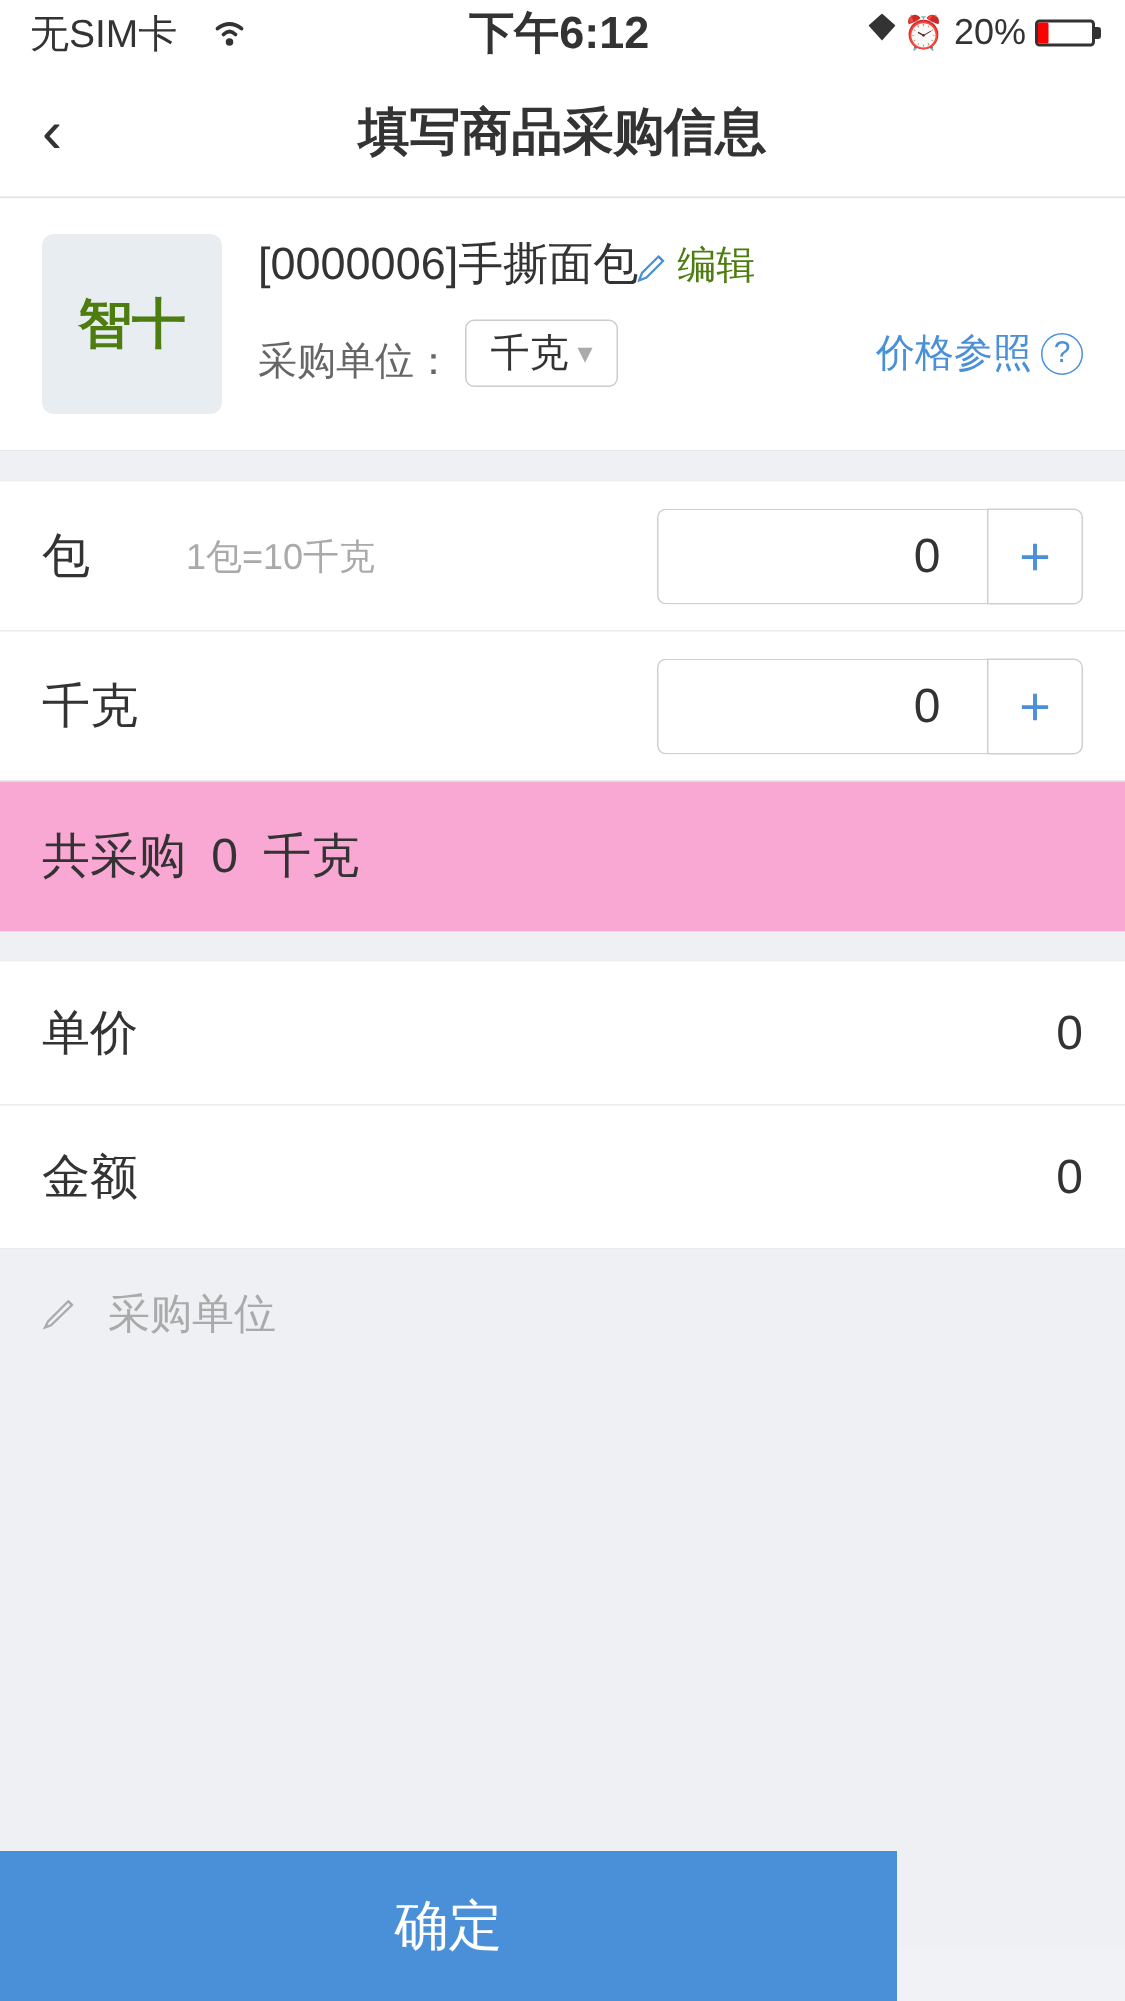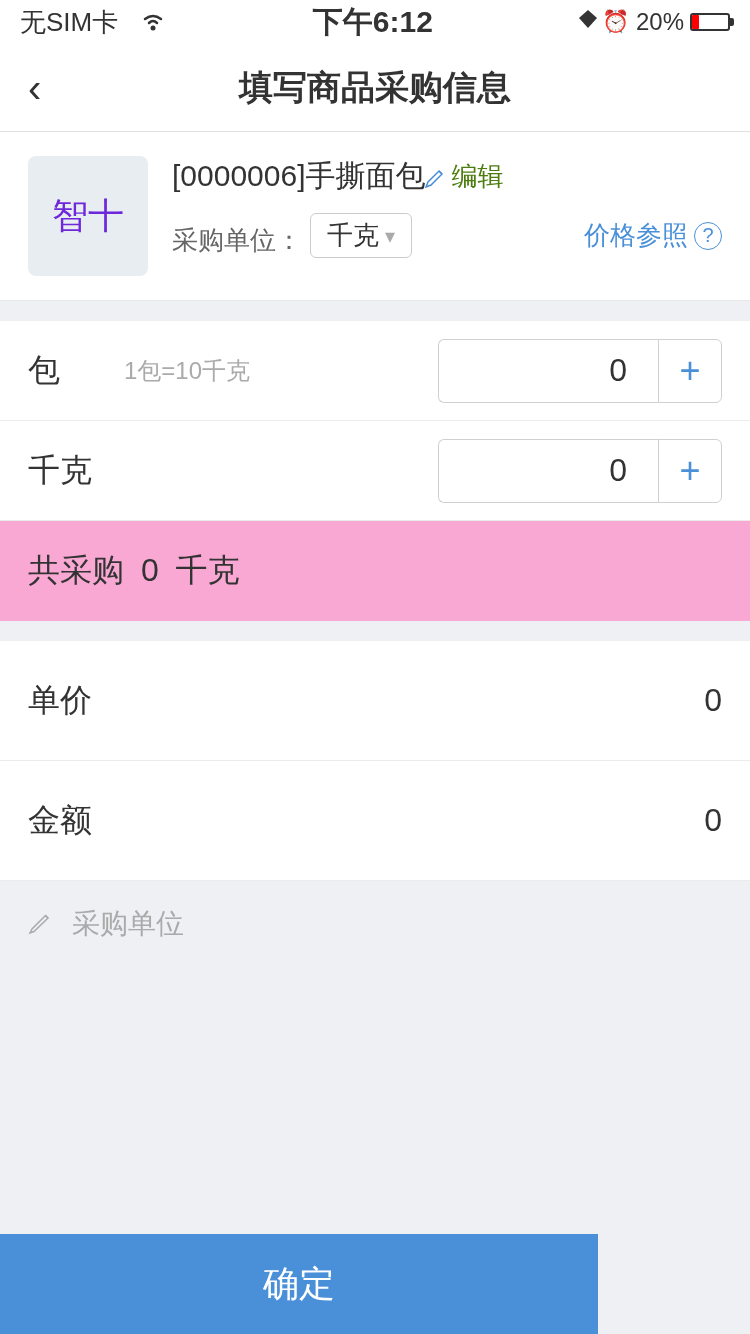--- a/index.html
+++ b/index.html
@@ -94,22 +94,22 @@
       height: 120px;
       background: #e8edf2;
       border-radius: 8px;
       display: flex;
       align-items: center;
       justify-content: center;
       flex-shrink: 0;
     }
     .product-image-logo {
       font-size: 36px;
-      color: #6d28d9;
-      font-weight: 400;
+      color: #4d7c0f;
+      font-weight: 700;
       text-align: center;
       line-height: 1.2;
     }
     .product-info {
       flex: 1;
       display: flex;
       flex-direction: column;
       gap: 16px;
     }
     .product-top-row {
@@ -253,21 +253,21 @@
     
     .info-section {
       background: #fff;
       margin-top: 0;
     }
     .info-row {
       display: flex;
       align-items: center;
       justify-content: space-between;
       padding: 0 28px;
-      height: 120px;
+      height: 96px;
       border-bottom: 1px solid #ebebeb;
     }
     .info-row-label {
       font-size: 32px;
       color: #333;
     }
     .info-row-value {
       font-size: 32px;
       color: #333;
     }

